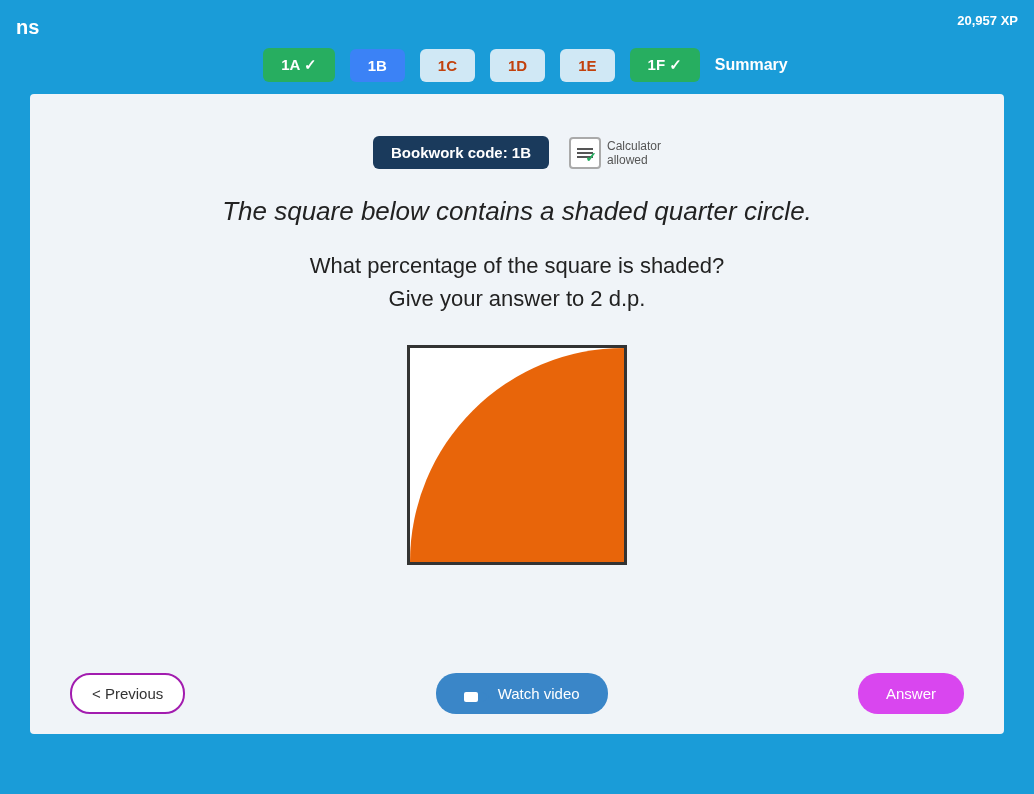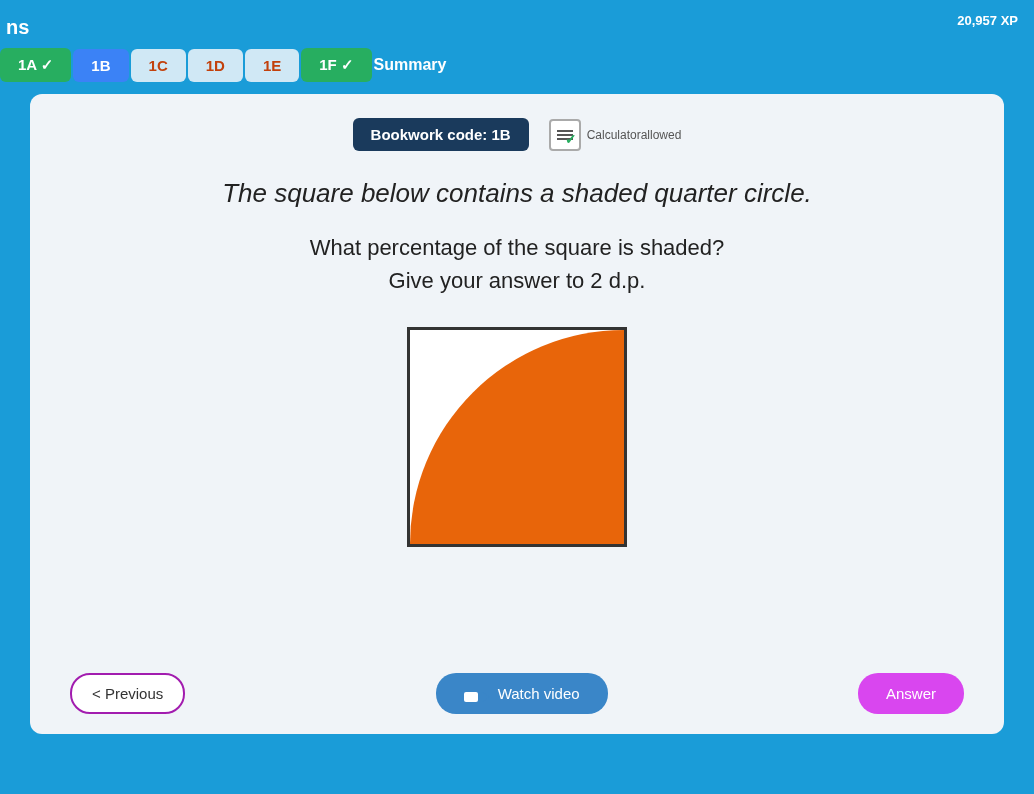--- a/index.html
+++ b/index.html
@@ -27,23 +27,23 @@
       font-size: 13px;
       font-weight: bold;
     }
 
     
     .nav-area {
       width: 100%;
       background: #1a9cd8;
       display: flex;
       align-items: center;
-      justify-content: flex-start;
-      padding: 8px 0 12px 0;
-      gap: 2px;
+      justify-content: center;
+      padding: 8px 0 12px 17px;
+      gap: 15px;
     }
 
     .tab {
       padding: 8px 18px;
       border-radius: 6px;
       font-size: 15px;
       font-weight: bold;
       cursor: pointer;
       border: none;
     }
@@ -65,22 +65,22 @@
       font-size: 16px;
       font-weight: bold;
       border: none;
       cursor: pointer;
     }
 
     
     .main-content {
       background: #f0f4f8;
       margin: 0 30px;
-      border-radius: 12px;
-      padding: 24px 40px 80px 40px;
+      border-radius: 4px;
+      padding: 42px 40px 80px 40px;
       position: relative;
       min-height: 640px;
     }
 
     
     .bookwork-row {
       display: flex;
       align-items: center;
       justify-content: center;
       gap: 20px;
@@ -125,21 +125,21 @@
     .calc-check {
       color: #27ae60;
       font-size: 14px;
       font-weight: bold;
       position: absolute;
       bottom: 2px;
       right: 2px;
     }
     .calc-text {
       display: flex;
-      flex-direction: row;
+      flex-direction: column;
       font-size: 12px;
       color: #555;
     }
 
     
     .question-text {
       text-align: center;
       font-size: 26px;
       color: #222;
       margin-bottom: 20px;
@@ -224,21 +224,21 @@
       width: 0;
       height: 0;
       border-top: 5px solid transparent;
       border-bottom: 5px solid transparent;
       border-left: 8px solid #3a86c8;
     }
   </style>
 </head>
 <body>
 
-<div style="position:absolute;left:0;top:10px;background:#1a9cd8;color:white;font-size:20px;font-weight:bold;padding:6px 6px;">ns</div>
+<div style="position:absolute;left:0;top:10px;background:#1a9cd8;color:white;font-size:20px;font-weight:bold;padding:6px 16px;">ns</div>
 
 <div class="top-bar">
   <span class="top-score">20,957 XP</span>
 </div>
 
 <div class="nav-area">
   <button class="tab tab-completed">1A ✓</button>
   <button class="tab tab-active">1B</button>
   <button class="tab tab-inactive">1C</button>
   <button class="tab tab-inactive">1D</button>

